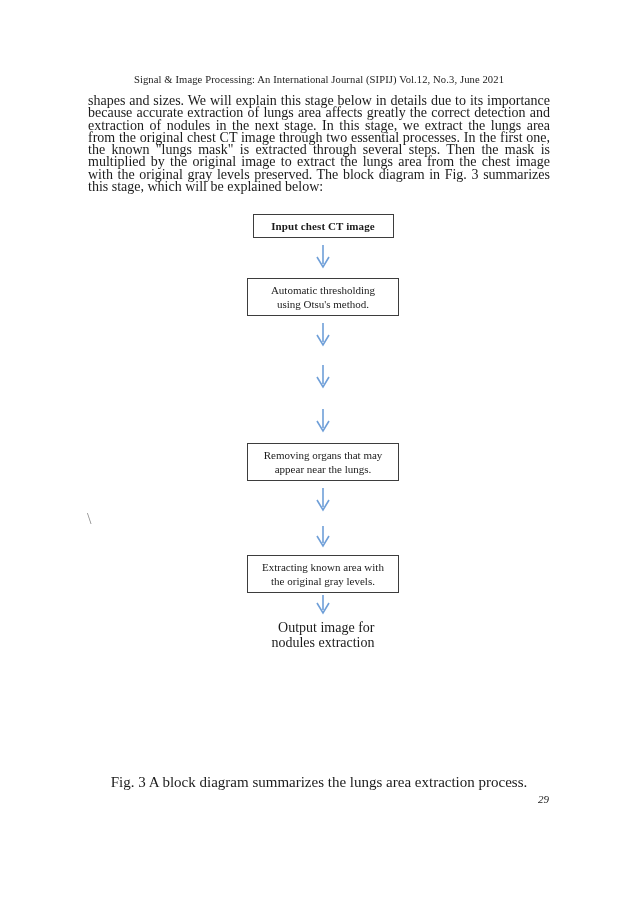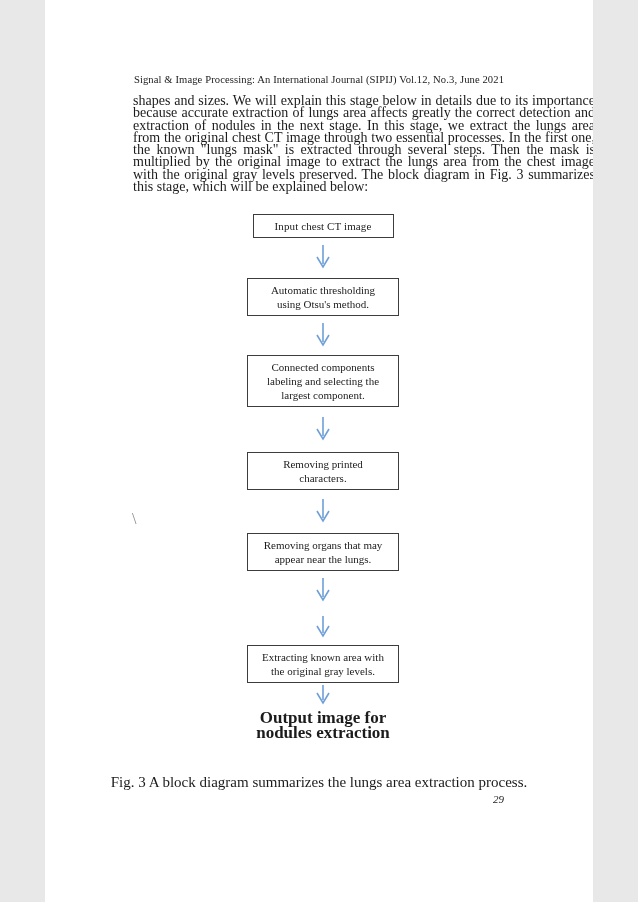--- a/index.html
+++ b/index.html
@@ -1,18 +1,18 @@
 <!DOCTYPE html>
 <html><head>
 <meta charset="utf-8">
 <style>
   html, body { margin: 0; padding: 0; background: #e8e8e8; }
   .page {
     position: relative;
-    width: 548px;
+    width: 638px;
     height: 902px;
     background: #ffffff;
     font-family: "Liberation Serif", serif;
     color: #1b1b1b;
     overflow: hidden;
     margin: 0 auto;
   }
   .journal-header {
     position: absolute;
     top: 74px;
@@ -55,39 +55,39 @@
     border: 1px solid #3d3d3d;
     background: #ffffff;
     text-align: center;
     font-size: 11px;
     line-height: 14px;
     padding: 4px 5px;
     white-space: pre-line;
     min-width: 140px;
     max-width: 158px;
   }
-  .fc-node.bold { font-weight: normal; letter-spacing: 0.1px; }
+  .fc-node.bold { font-weight: bold; letter-spacing: 0.1px; }
   .fc-node.w150 { width: 152px; }
   .fc-node.w140 { width: 141px; }
   .fc-arrow {
     display: flex;
     align-items: center;
     justify-content: center;
   }
   .h40 { height: 40px; }
   .h39 { height: 39px; }
   .h45 { height: 45px; }
   .h43 { height: 43px; }
   .h34 { height: 34px; }
   .h26 { height: 26px; }
   .fc-arrow svg { display: block; }
   .fc-output {
-    text-align: center;
-    font-weight: bold;
-    font-size: 17px;
+    text-align: right;
+    font-weight: normal;
+    font-size: 14px;
     line-height: 14.5px;
     white-space: pre-line;
     margin-top: 2px;
   }
   .figure-caption {
     position: absolute;
     top: 774px;
     left: 0;
     right: 0;
     text-align: center;
@@ -128,33 +128,28 @@
     <div class="fc-node w150">Automatic thresholding
 using Otsu's method.</div>
 
     <div class="fc-arrow h39">
       <svg width="18" height="28" viewBox="0 0 18 28">
         <path d="M9 1 L9 20" stroke="#6f9fd8" stroke-width="1.6" fill="none"></path>
         <path d="M3 13 L9 23 L15 13" stroke="#6f9fd8" stroke-width="1.6" fill="none" stroke-linejoin="miter"></path>
       </svg>
     </div>
 
-    <div class="fc-node w150">Connected components
-labeling and selecting the
-largest component.</div>
 
     <div class="fc-arrow h45">
       <svg width="18" height="28" viewBox="0 0 18 28">
         <path d="M9 1 L9 20" stroke="#6f9fd8" stroke-width="1.6" fill="none"></path>
         <path d="M3 13 L9 23 L15 13" stroke="#6f9fd8" stroke-width="1.6" fill="none" stroke-linejoin="miter"></path>
       </svg>
     </div>
 
-    <div class="fc-node w150">Removing printed
-characters.</div>
 
     <div class="fc-arrow h43">
       <svg width="18" height="28" viewBox="0 0 18 28">
         <path d="M9 1 L9 20" stroke="#6f9fd8" stroke-width="1.6" fill="none"></path>
         <path d="M3 13 L9 23 L15 13" stroke="#6f9fd8" stroke-width="1.6" fill="none" stroke-linejoin="miter"></path>
       </svg>
     </div>
 
     <div class="fc-node w150">Removing organs that may
 appear near the lungs.</div>

